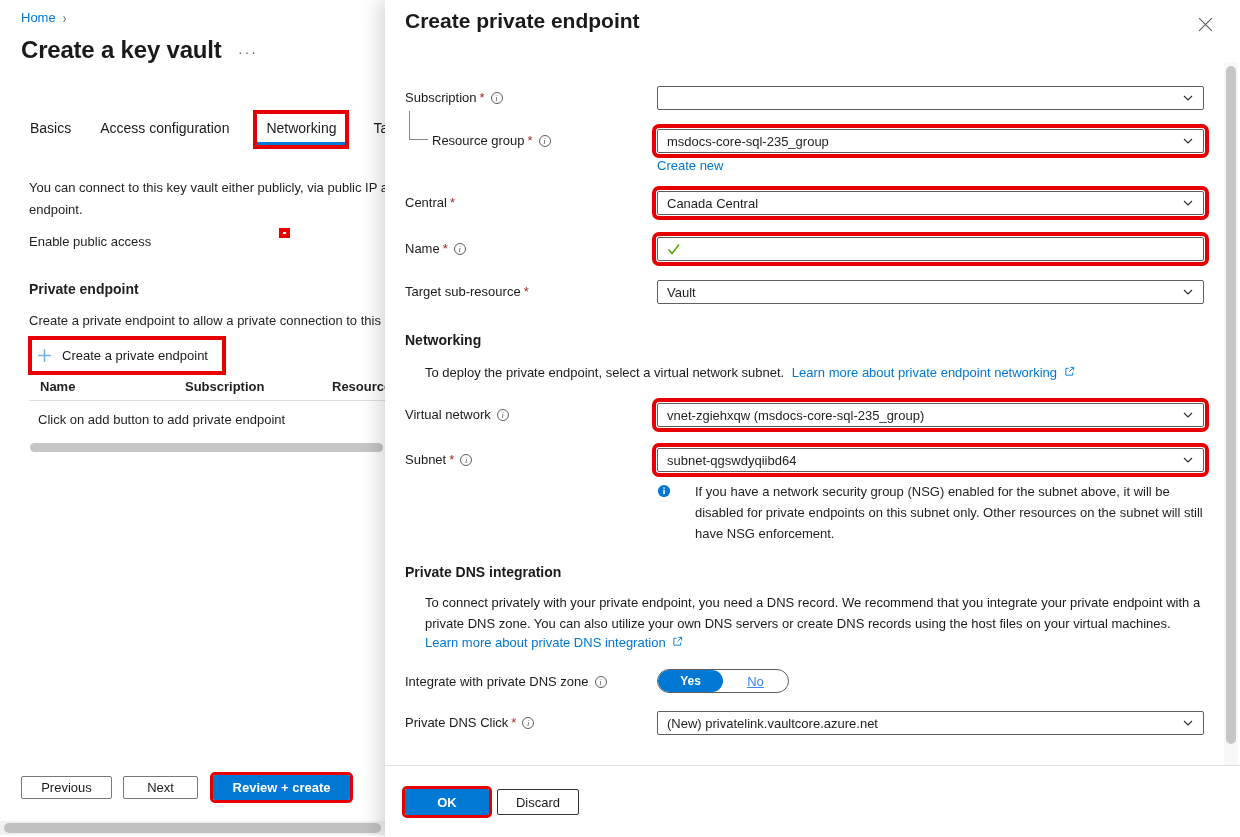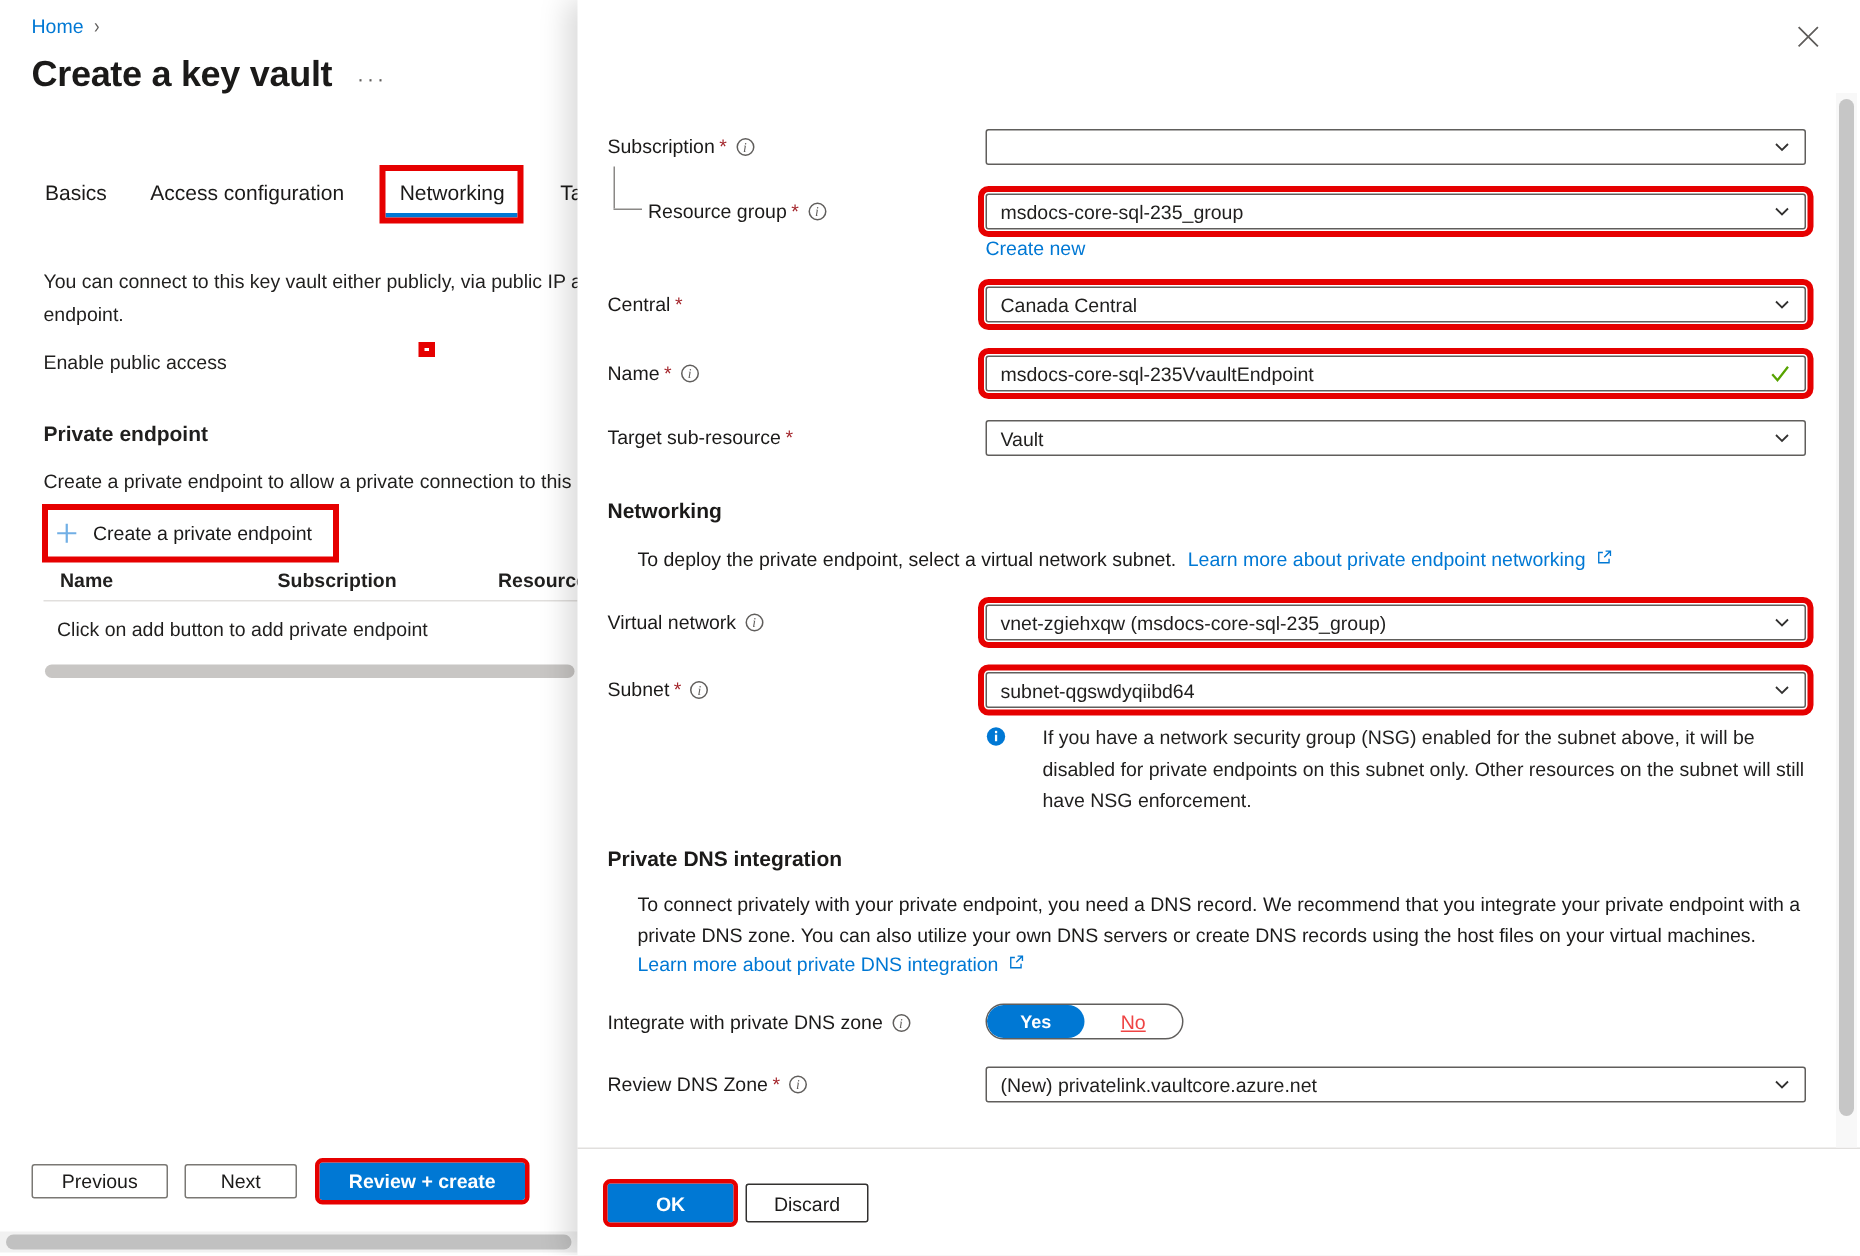--- a/index.html
+++ b/index.html
@@ -83,21 +83,21 @@
 
   .section-heading{left:20px;font-size:14px;font-weight:700;color:#1b1a19;}
   .para{left:20px;font-size:13px;line-height:21px;color:#1b1a19;margin-left:20px;}
   .note{left:272px;width:552px;display:flex;gap:24px;font-size:13px;line-height:21px;}
   .note svg{flex:none;margin-top:3px;}
 
   .toggle{left:272px;top:669px;width:132px;height:24px;border:1px solid var(--input-border);
     border-radius:13px;display:flex;overflow:hidden;background:#fff;cursor:pointer;}
   .toggle-yes{flex:1;background:var(--accent);color:#fff;border-radius:12px;display:flex;
     align-items:center;justify-content:center;font-weight:700;font-size:12px;}
-  .toggle-no{flex:1;display:flex;align-items:center;justify-content:center;font-size:13px;color:#ef4444;text-decoration:underline;}
+  .toggle-no{flex:1;display:flex;align-items:center;justify-content:center;font-size:13px;color:#3b82f6;text-decoration:underline;}
 
   .panel-divider{left:0;top:765px;width:855px;height:1px;background:#e1dfdd;}
   .btn-ok{left:20px;top:789px;width:84px;height:26px;background:var(--accent);color:#fff;
     font-weight:700;border:none;outline:3px solid var(--red);}
   .btn-discard{left:112px;top:789px;width:82px;height:26px;border-color:#323130;}
 
   .panel-vscroll-track{left:839px;top:62px;width:14px;height:703px;background:#f8f8f8;}
   .panel-vscroll-thumb{left:841px;top:66px;width:10px;height:678px;border-radius:5px;background:#c6c6c6;cursor:pointer;}
 </style>
 </head>
@@ -150,20 +150,21 @@
   <button class="abs btn btn-prev">Previous</button>
   <button class="abs btn btn-next">Next</button>
   <button class="abs btn btn-review">Review + create</button>
 
   <div class="abs page-hscroll-track"></div>
   <div class="abs page-hscroll-thumb"></div>
 </div>
 
 <aside class="panel">
 
+  <div class="abs panel-title">Create private endpoint</div>
   <div class="abs close-btn">
     <svg width="15" height="15" viewBox="0 0 14 14">
         <path d="M1 1l12 12M13 1L1 13" stroke="#605e5c" stroke-width="1.1" fill="none"></path>
       </svg>
   </div>
 
   <div class="abs flabel" style="top:90px;">
     <span>Subscription</span>
     <span class="req">*</span>
     <span class="info-icon"></span>
@@ -207,21 +208,20 @@
         </svg>
     </span>
   </div>
 
   <div class="abs flabel" style="top:241px;">
     <span>Name</span>
     <span class="req">*</span>
     <span class="info-icon"></span>
   </div>
   <div class="abs control hl" style="top:237px;">
-    <span class="val">msdocs-core-sql-235VvaultEndpoint</span>
     <span style="display:flex;">
       <svg width="14" height="12" viewBox="0 0 14 12">
           <path d="M1.5 6.5l3.5 4 7-9" fill="none" stroke="#57a300" stroke-width="1.5"></path>
         </svg>
     </span>
   </div>
 
   <div class="abs flabel" style="top:284px;">
     <span>Target sub-resource</span>
     <span class="req">*</span>
@@ -298,21 +298,21 @@
   <div class="abs flabel" style="top:674px;">
     <span>Integrate with private DNS zone</span>
     <span class="info-icon"></span>
   </div>
   <div class="abs toggle">
     <span class="toggle-yes">Yes</span>
     <span class="toggle-no">No</span>
   </div>
 
   <div class="abs flabel" style="top:715px;">
-    <span>Review DNS Zone</span>
+    <span>Private DNS Click</span>
     <span class="req">*</span>
     <span class="info-icon"></span>
   </div>
   <div class="abs control" style="top:711px;">
     <span class="val">(New) privatelink.vaultcore.azure.net</span>
     <span style="display:flex;">
       <svg width="12" height="12" viewBox="0 0 12 12">
           <path d="M2 4l4 4 4-4" fill="none" stroke="#323130" stroke-width="1.2"></path>
         </svg>
     </span>

